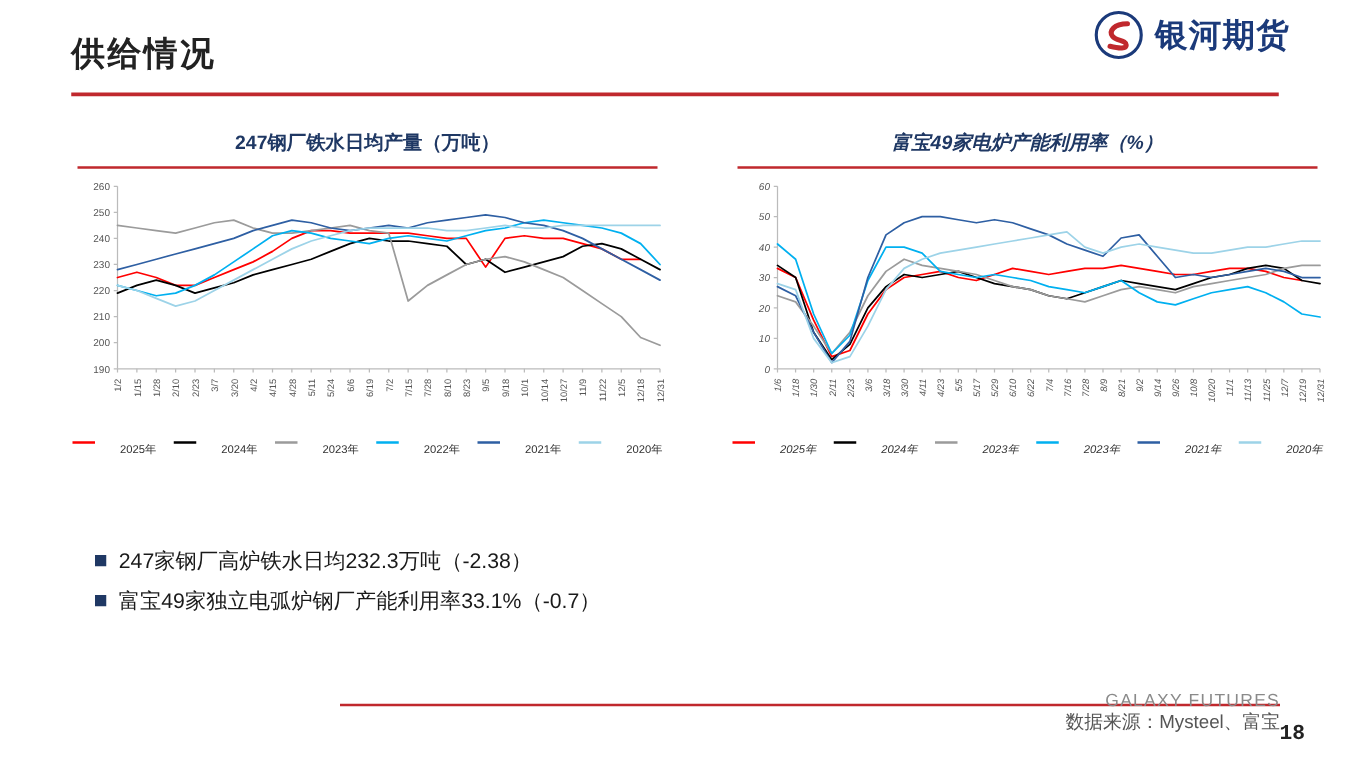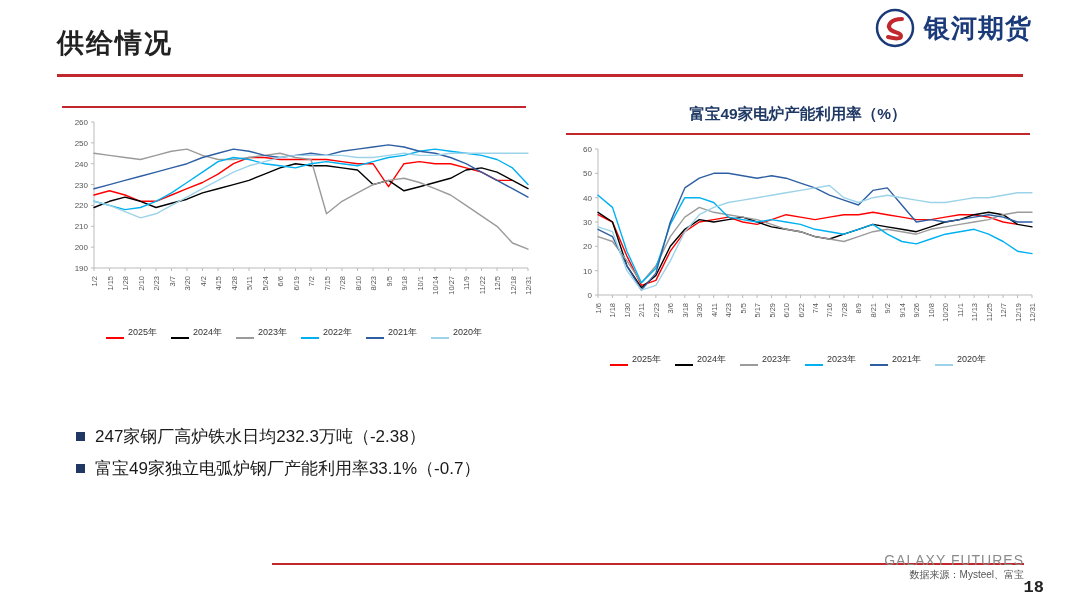--- a/index.html
+++ b/index.html
@@ -20,46 +20,46 @@
   .header-rule{
     position:absolute;left:57px;top:74px;width:966px;height:3px;background:#c0282d;
   }
   .logo{position:absolute;right:48px;top:8px;display:flex;align-items:center;gap:9px;}
   .logo-mark{width:40px;height:40px;position:relative;}
   .logo-text{font-size:26px;font-weight:bold;color:#1b3a7a;letter-spacing:1px;}
 
   
   .panel{position:absolute;top:98px;height:300px;}
   .panel.left{left:48px;width:492px;}
-  .panel.right{left:552px;width:492px;}
+  .panel.right{left:576px;width:492px;font-style:italic;}
   .panel-title{
     text-align:center;font-size:15.5px;font-weight:bold;color:#1f3864;
     padding-top:6px;
   }
   .panel-rule{margin:8px 14px 0 14px;height:2px;background:#c0282d;}
 
   .plot{position:relative;margin-top:6px;height:208px;}
   .plot svg{display:block;}
 
   .legend{
     display:flex;justify-content:center;align-items:center;gap:14px;
     margin-top:4px;font-size:9px;color:#333;
   }
-  .legend .item{display:flex;align-items:flex-end;gap:4px;}
+  .legend .item{display:flex;align-items:flex-start;gap:20px;}
   .legend .swatch{width:18px;height:2px;display:inline-block;}
 
   
-  .bullets{position:absolute;left:76px;top:425px;}
+  .bullets{position:absolute;left:76px;top:437px;}
   .bullet{display:flex;align-items:flex-start;gap:10px;margin-bottom:8px;}
   .bullet .sq{width:9px;height:9px;background:#1f3864;margin-top:7px;flex:none;}
   .bullet .txt{font-size:17px;color:#1a1a1a;line-height:1.4;}
 
   
   .footer-rule{position:absolute;left:272px;top:563px;width:752px;height:2px;background:#c0282d;}
-  .source{position:absolute;right:56px;top:568px;font-size:10px;color:#555;}
+  .source{position:absolute;right:56px;top:568px;font-size:15px;color:#555;}
   .brand-small{position:absolute;right:56px;top:552px;font-size:14px;color:#8a8a8a;letter-spacing:1px;}
   .pageno{position:absolute;right:36px;top:578px;font-size:17px;font-weight:bold;color:#222;font-family:Liberation Mono, monospace;}
 </style>
 </head>
 <body>
 
 <div class="slide">
 
   <div class="header">
     <div class="title">供给情况</div>
@@ -69,20 +69,21 @@
         <svg width="40" height="40" viewBox="0 0 40 40">
           <circle cx="20" cy="20" r="18" fill="none" stroke="#1b3a7a" stroke-width="2.5"></circle>
           <path d="M27 11 C16 11, 12 17, 15 21 C18 25, 26 24, 26 28 C26 31, 21 31, 13 29" fill="none" stroke="#c0282d" stroke-width="4" stroke-linecap="round"></path>
         </svg>
       </span>
       <span class="logo-text">银河期货</span>
     </div>
   </div>
 
   <div class="panel left">
+    <div class="panel-title">247钢厂铁水日均产量（万吨）</div>
     <div class="panel-rule"></div>
     <div class="plot">
       <svg id="svg-left" width="492" height="208" viewBox="0 0 492 208">
           <line x1="46" y1="8" x2="46" y2="154" stroke="#bbb" stroke-width="1"></line>
           <line x1="46" y1="154" x2="480" y2="154" stroke="#bbb" stroke-width="1"></line>
           <line x1="43" y1="154" x2="46" y2="154" stroke="#bbb" stroke-width="1"></line>
           <text x="40" y="157" text-anchor="end" font-size="8" fill="#555" font-family="Liberation Sans, sans-serif">190</text>
           <line x1="43" y1="133.14285714285714" x2="46" y2="133.14285714285714" stroke="#bbb" stroke-width="1"></line>
           <text x="40" y="136.14285714285714" text-anchor="end" font-size="8" fill="#555" font-family="Liberation Sans, sans-serif">200</text>
           <line x1="43" y1="112.28571428571428" x2="46" y2="112.28571428571428" stroke="#bbb" stroke-width="1"></line>

